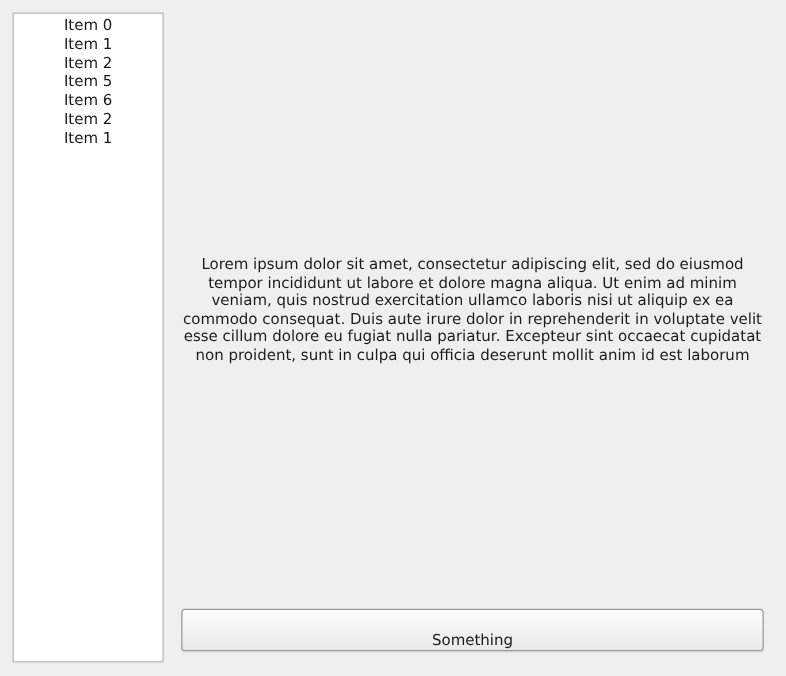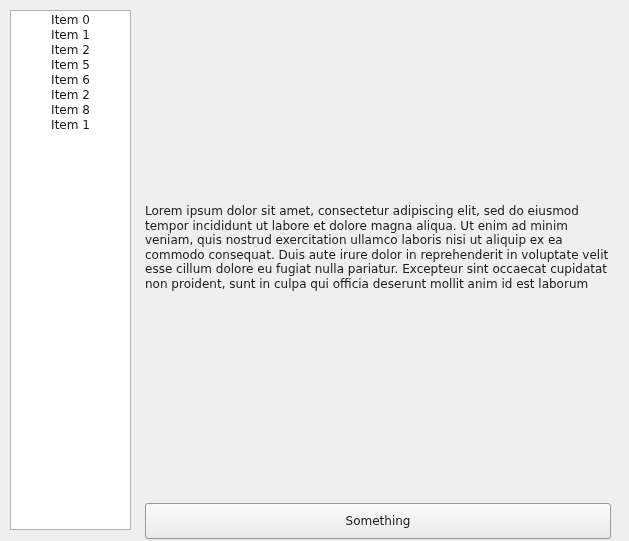--- a/index.html
+++ b/index.html
@@ -36,54 +36,54 @@
     cursor: default;
   }
   .lorem {
     position: absolute;
     left: 145px;
     top: 204px;
     width: 466px;
     font-size: 12px;
     line-height: 14.5px;
     color: #1c1c1c;
+    text-align: center;
   }
   .btn {
     position: absolute;
     left: 145px;
-    top: 503px;
+    top: 487px;
     width: 466px;
-    height: 36px;
+    height: 20px;
     box-sizing: border-box;
     border: 1px solid #9a9a9a;
     border-radius: 3px;
     background: linear-gradient(to bottom, #fcfcfc 0%, #f4f4f4 45%, #e9e9e9 100%);
     box-shadow: 0 1px 1px rgba(0,0,0,0.06);
     font-family: "DejaVu Sans", "Liberation Sans", sans-serif;
     font-size: 12px;
     color: #1a1a1a;
     text-align: center;
     line-height: 17px;
-    padding: 0;
+    padding: 16px;
     cursor: default;
   }
 </style>
 </head>
 <body>
 
 <div class="window">
 
   <div class="listbox">
     <div class="list-item">Item 0</div>
     <div class="list-item">Item 1</div>
     <div class="list-item">Item 2</div>
     <div class="list-item">Item 5</div>
     <div class="list-item">Item 6</div>
     <div class="list-item">Item 2</div>
-    <div class="list-item">Item 8</div>
     <div class="list-item">Item 1</div>
   </div>
 
   <div class="lorem">Lorem ipsum dolor sit amet, consectetur adipiscing elit, sed do eiusmod tempor incididunt ut labore et dolore magna aliqua. Ut enim ad minim veniam, quis nostrud exercitation ullamco laboris nisi ut aliquip ex ea commodo consequat. Duis aute irure dolor in reprehenderit in voluptate velit esse cillum dolore eu fugiat nulla pariatur. Excepteur sint occaecat cupidatat non proident, sunt in culpa qui officia deserunt mollit anim id est laborum</div>
 
   <button class="btn">Something</button>
 
 </div>
 
 </body></html>

